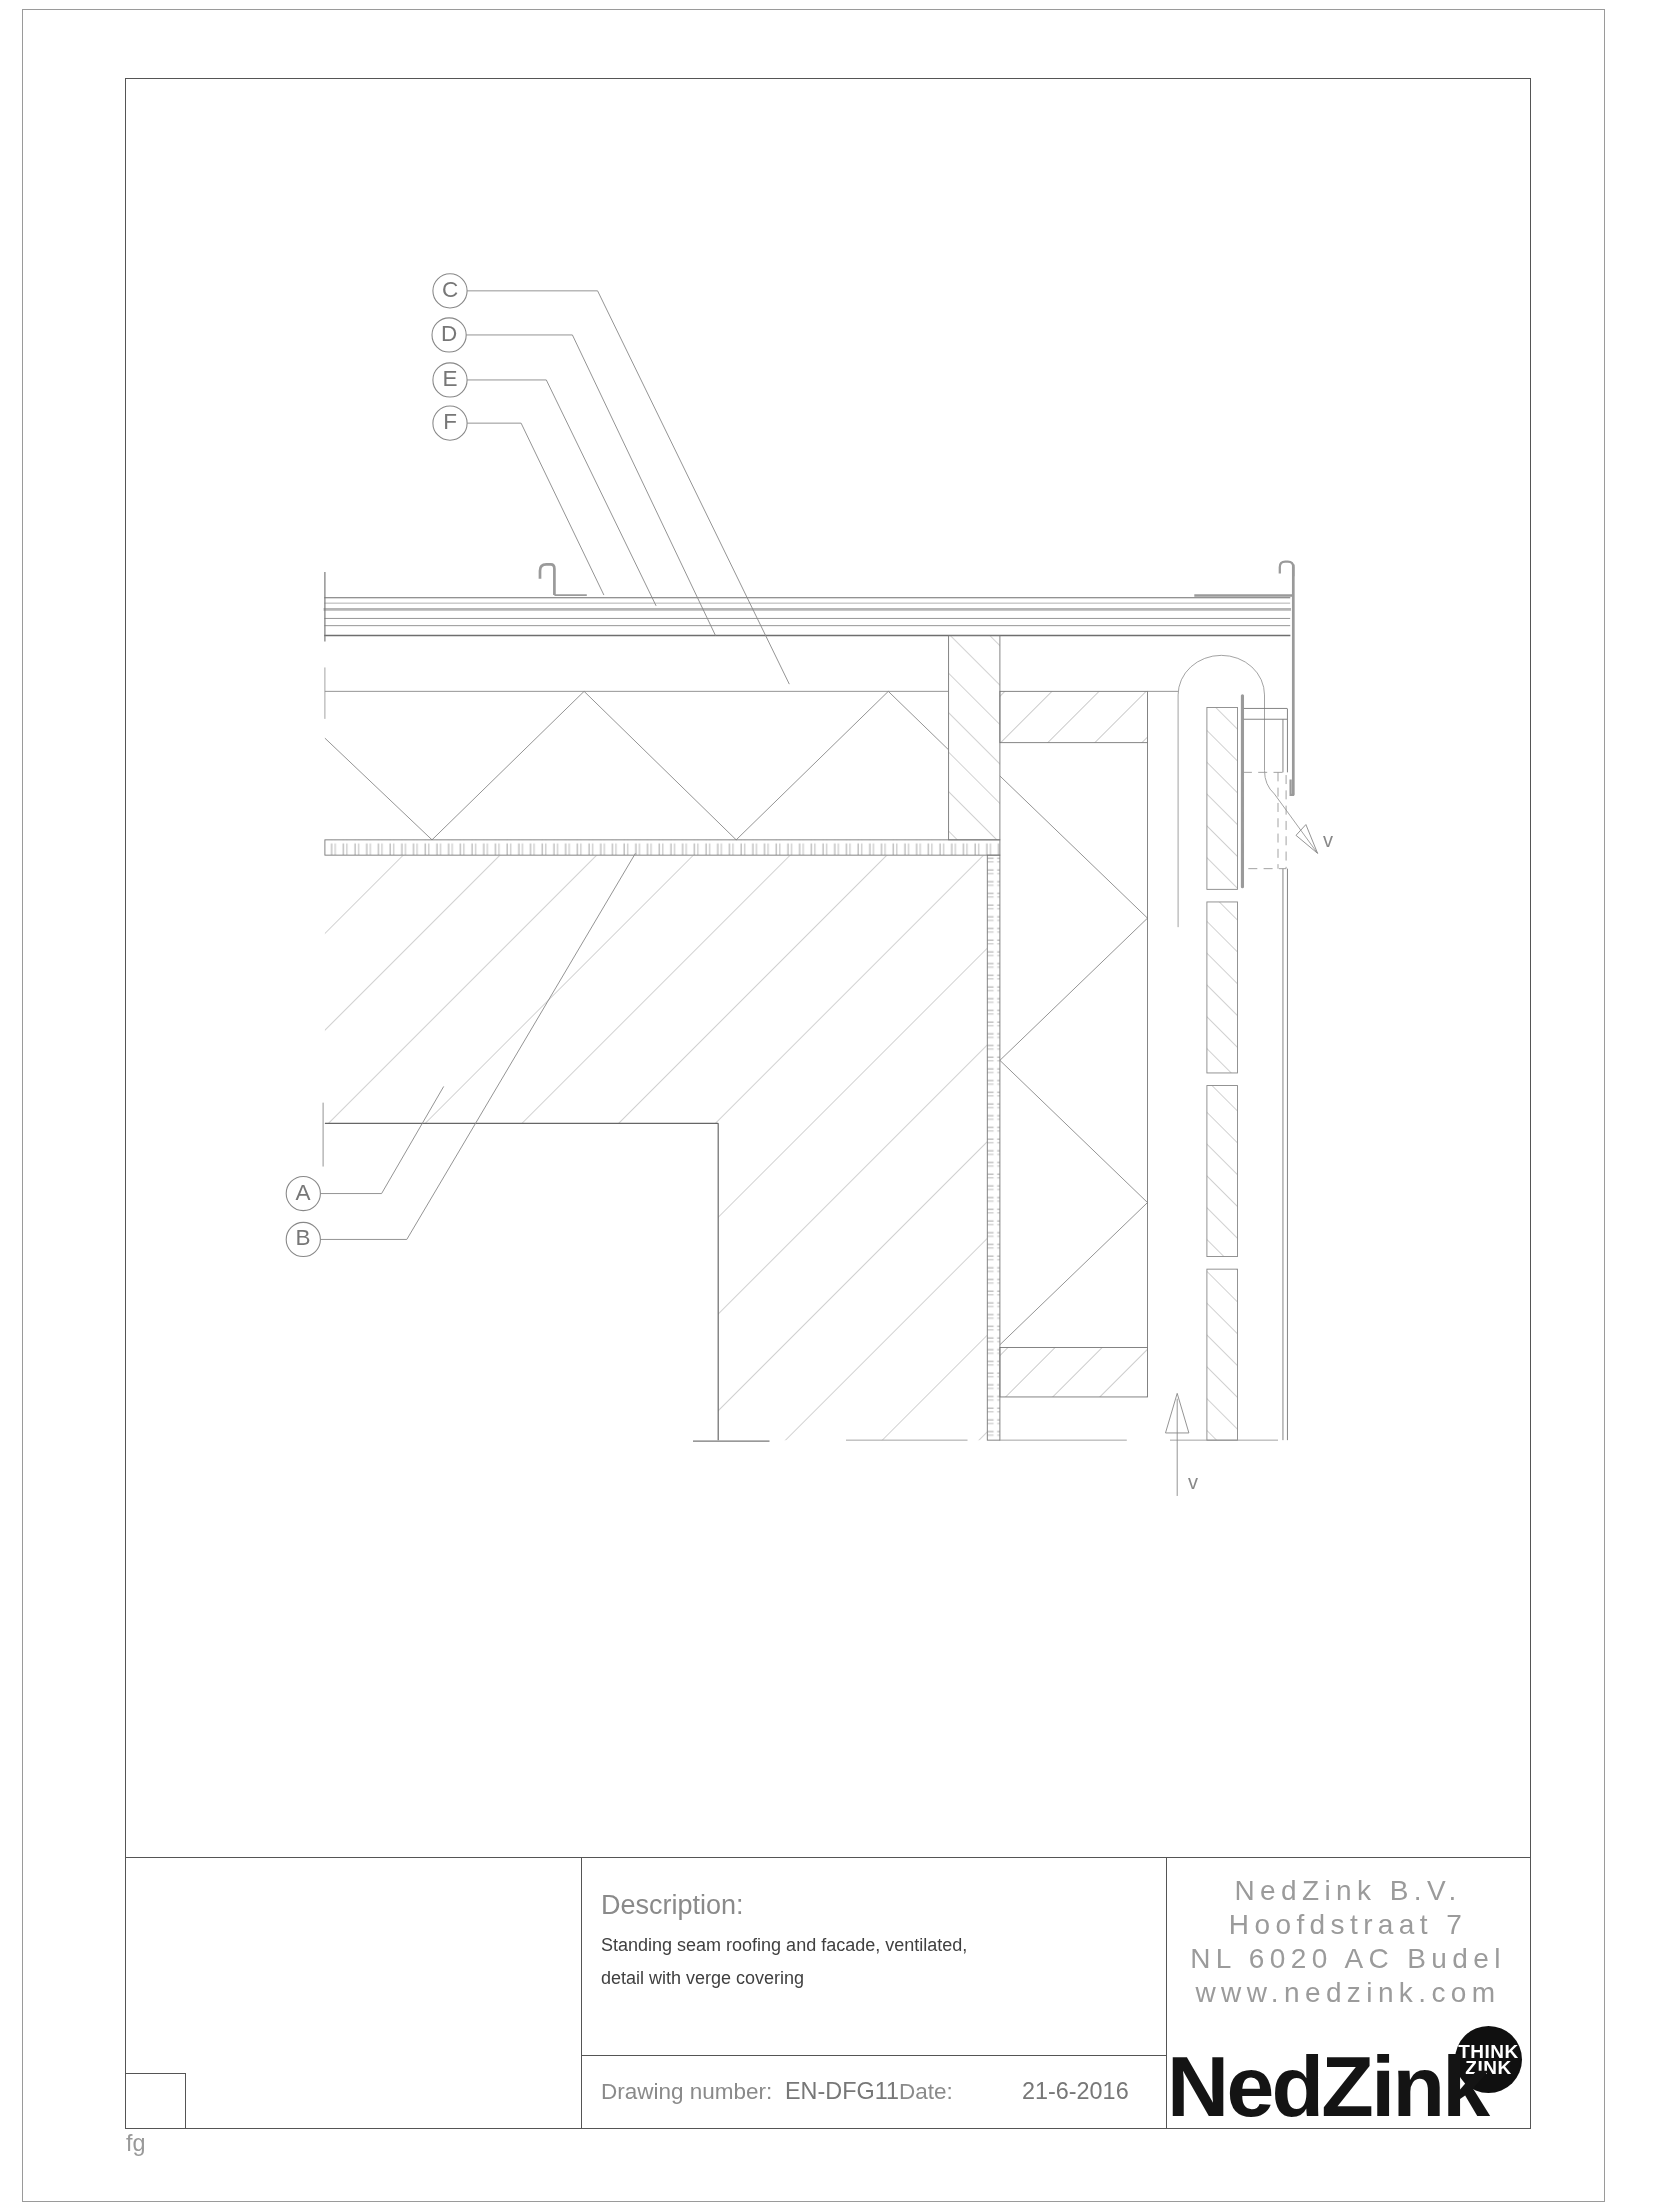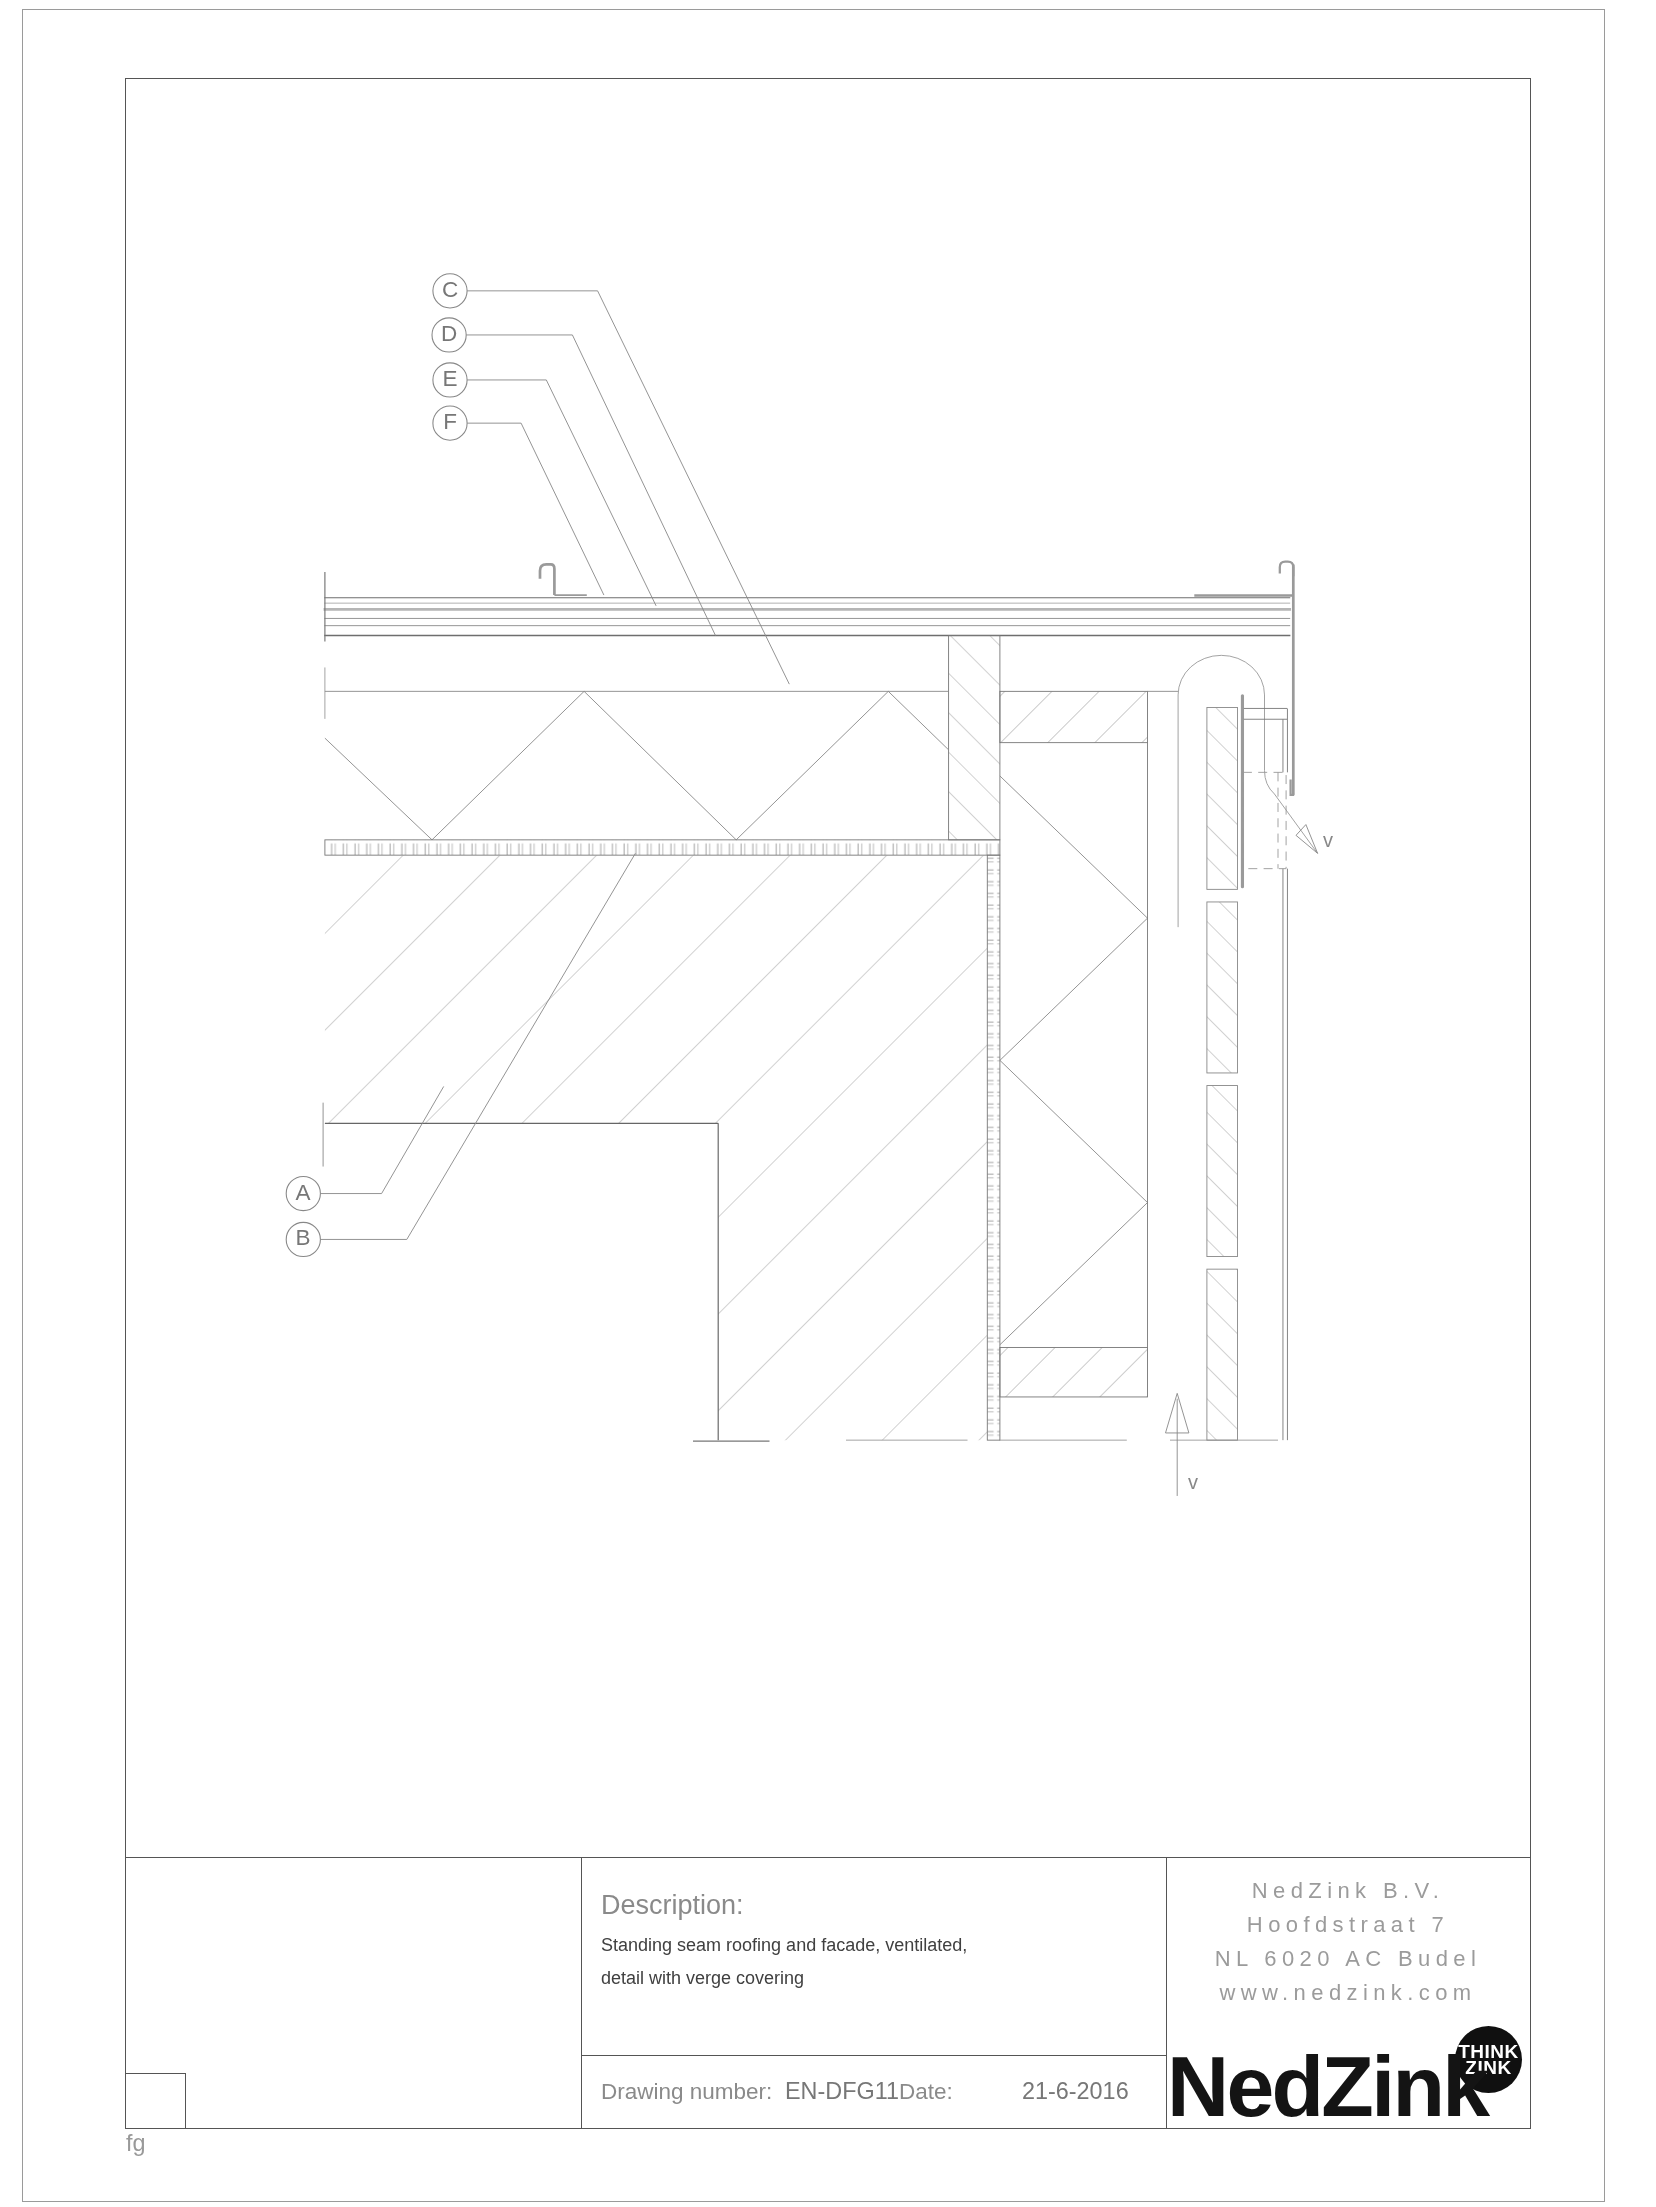--- a/index.html
+++ b/index.html
@@ -22,21 +22,21 @@
   .vent-label{color:#888;font-size:20px;font-weight:300;}
   
   .legend-item{color:#6f6f6f;font-size:24px;font-weight:300;letter-spacing:0.5px;white-space:pre;}
   
   .desc-label{color:#8a8a8a;font-size:27px;font-weight:300;}
   .desc-line{color:#404040;font-size:18px;font-weight:300;}
   .row-label{color:#8a8a8a;font-size:22.5px;font-weight:300;}
   .row-value{color:#777;font-size:23.4px;font-weight:300;}
   
   #company-address{left:1167px;top:1874px;width:362px;text-align:center;}
-  .company-line{display:block;color:#9b9b9b;font-size:22px;font-weight:300;letter-spacing:5.4px;line-height:34px;}
+  .company-line{display:block;color:#9b9b9b;font-size:28px;font-weight:300;letter-spacing:5.4px;line-height:34px;}
   #think-zink-badge{left:1455px;top:2026px;width:67px;height:67px;border-radius:50%;background:#101010;
      color:#fff;text-align:center;display:flex;flex-direction:column;justify-content:center;}
   #think-zink-badge span{font-size:19px;font-weight:bold;line-height:16px;letter-spacing:0.5px;}
   #nedzink-wordmark{left:1167px;top:2045px;color:#141414;font-size:86px;font-weight:bold;
      letter-spacing:-2.7px;line-height:83px;}
   #corner-note{left:126px;top:2130px;color:#999;font-size:23.4px;font-weight:300;}
 </style>
 </head>
 <body>
 

